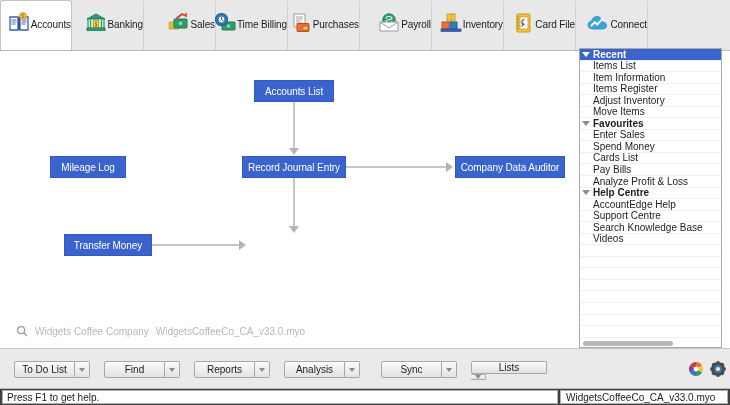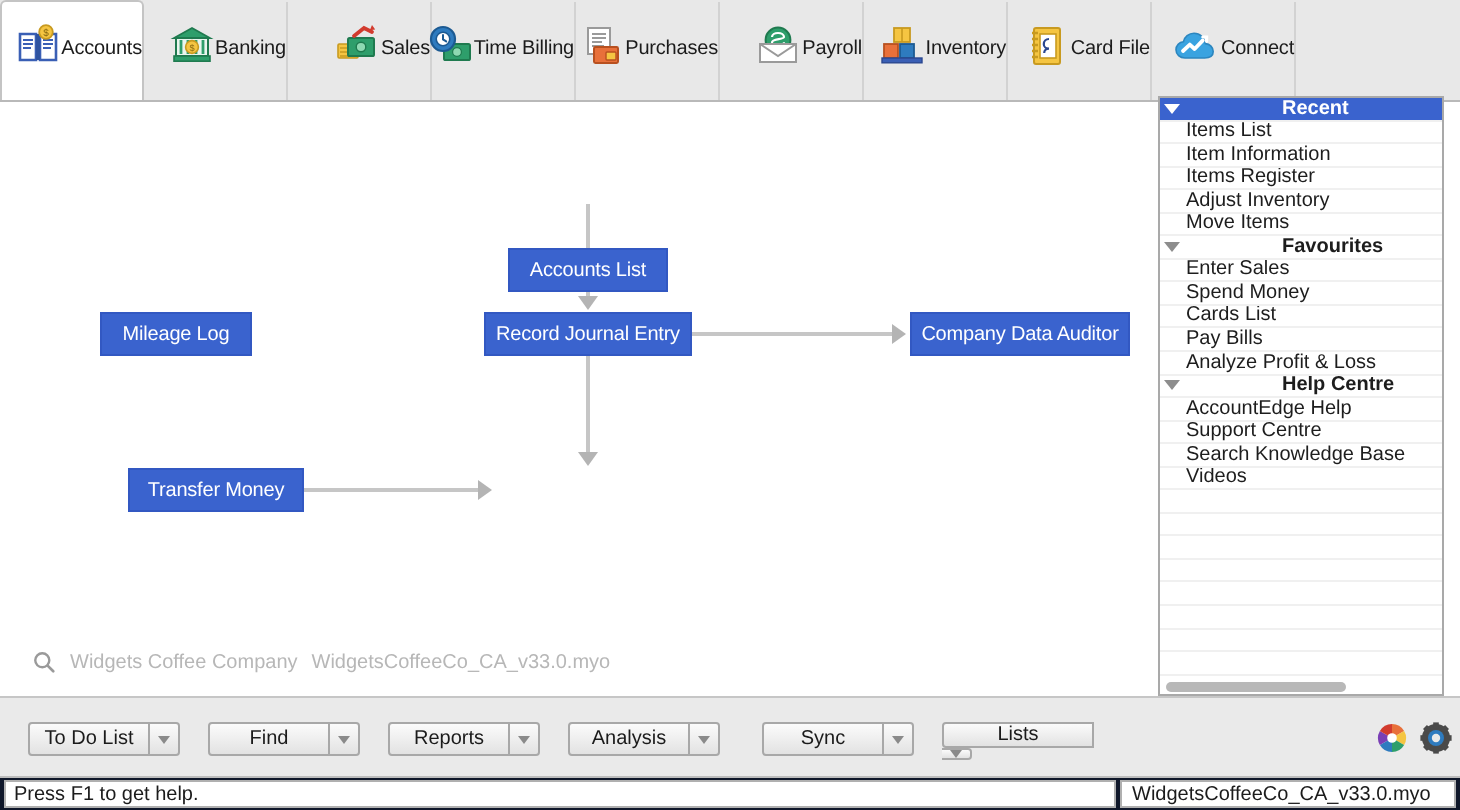--- a/index.html
+++ b/index.html
@@ -85,21 +85,21 @@
   .srow{
     height:11.55px;line-height:11.55px;
     font-size:10px;color:#1d1d1d;
     border-bottom:1px solid #f0f0f0;
     box-sizing:border-box;
     padding-left:4px;
     white-space:nowrap;overflow:hidden;
     display:flex;align-items:center;
     cursor:default;
   }
-  .srow.group{font-weight:bold;padding-left:2px;gap:48px;}
+  .srow.group{font-weight:bold;padding-left:2px;}
   .srow.sel{background:#3a63ce;color:#ffffff;}
   .srow.child{padding-left:13px;}
   .srow .caret{
     display:inline-block;width:0;height:0;margin-right:3px;
     border-left:4px solid transparent;border-right:4px solid transparent;
     border-top:5px solid #8d8d8d;flex:none;
   }
   .srow.sel .caret{border-top-color:#ffffff;}
   .panel-scroll{
     position:absolute;left:583px;top:341px;width:90px;height:5px;
@@ -137,21 +137,21 @@
     display:block;width:0;height:0;
     border-left:3.5px solid transparent;border-right:3.5px solid transparent;
     border-top:4.5px solid #8a8a8a;
   }
   .pinwheel{position:absolute;top:12px;left:688px;width:16px;height:16px;cursor:default;}
   .gearbtn{position:absolute;top:12px;left:710px;width:16px;height:16px;cursor:default;}
 
   
   .statusbar{
     position:absolute;left:0;top:388px;width:730px;height:17px;
-    background:#0f172a;border-top:1px solid #bdbdbd;
+    background:#404040;border-top:1px solid #bdbdbd;
     box-sizing:border-box;display:flex;align-items:center;
   }
   .st-left{
     margin:1px 0 1px 2px;height:14px;flex:1;
     background:#ffffff;border:1px solid #b0b0b0;
     display:flex;align-items:center;padding-left:4px;
     font-size:10px;color:#1b1b1b;box-sizing:border-box;
   }
   .st-right{
     margin:1px 2px 1px 2px;height:14px;width:168px;
@@ -292,21 +292,21 @@
 
     <div class="conn" style="left:346px;top:115px;width:101px;height:2px;"></div>
     <div class="arrow-r" style="left:446px;top:111px;"></div>
 
     <div class="conn" style="left:293px;top:127px;width:2px;height:49px;"></div>
     <div class="arrow-d" style="left:289px;top:175px;"></div>
 
     <div class="conn" style="left:136px;top:193px;width:104px;height:2px;"></div>
     <div class="arrow-r" style="left:239px;top:189px;"></div>
 
-    <div class="node" style="left:254px;top:29px;width:80px;height:22px;margin-top:44px;">
+    <div class="node" style="left:254px;top:29px;width:80px;height:22px;">
       <span>Accounts List</span>
     </div>
 
     <div class="node" style="left:50px;top:105px;width:76px;height:22px;">
       <span>Mileage Log</span>
     </div>
 
     <div class="node" style="left:242px;top:105px;width:104px;height:22px;">
       <span>Record Journal Entry</span>
     </div>

